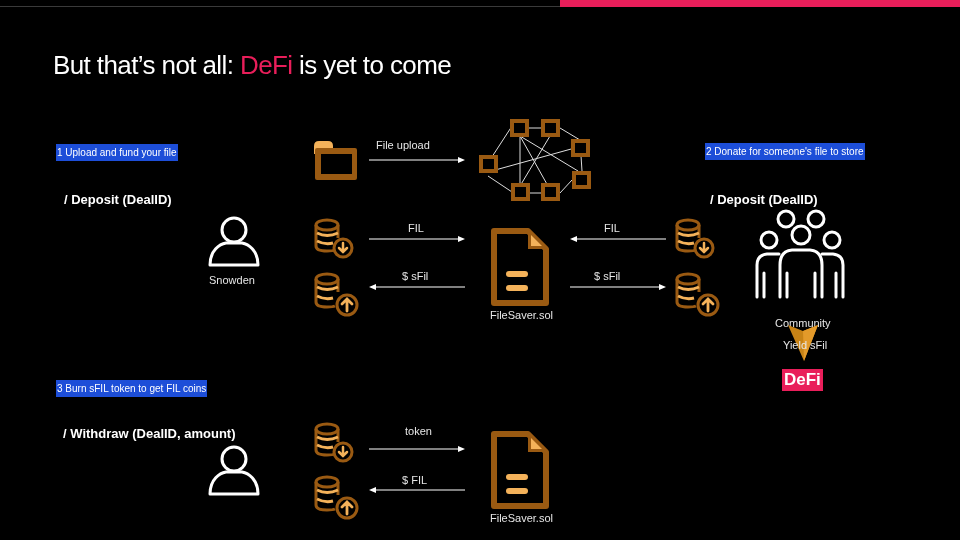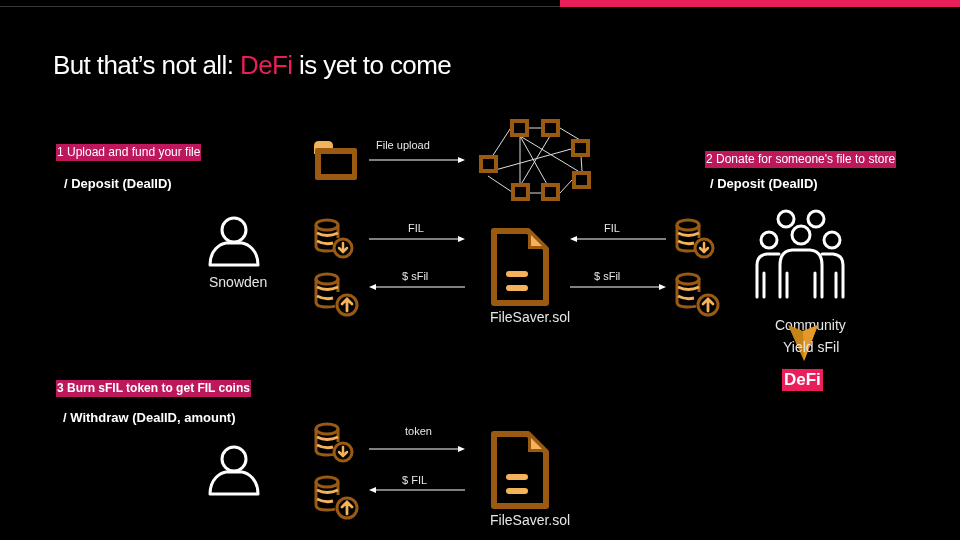--- a/index.html
+++ b/index.html
@@ -25,38 +25,39 @@
     .title {
       left: 53px; top: 50px;
       font-family: "Liberation Sans", sans-serif;
       font-weight: normal;
       font-size: 26px;
       letter-spacing: -0.6px;
       white-space: nowrap;
     }
     .title .accent { color: #e91e5a; }
     .step {
-      background: #be185d;
+      background: #1d4ed8;
       color: #ffffff;
-      font-size: 12px;
+      font-size: 10px;
       font-weight: 300;
       padding: 0 1px;
       line-height: 17px;
       white-space: nowrap;
       font-family: "Liberation Sans", sans-serif;
     }
     .fn {
       font-family: "Liberation Sans", sans-serif;
       font-weight: bold;
       font-size: 13px;
       white-space: nowrap;
+      margin-top: 16px;
     }
     .lbl {
       font-family: "Liberation Sans", sans-serif;
-      font-size: 14px;
+      font-size: 11px;
       color: #e6e6e6;
       white-space: nowrap;
     }
     .arrow-lbl {
       font-family: "Liberation Sans", sans-serif;
       font-size: 11px;
       color: #e6e6e6;
       white-space: nowrap;
       text-align: center;
     }
@@ -180,21 +181,21 @@
   <svg width="60" height="80" viewBox="0 0 60 80">
     <path d="M4 4 L38 4 L56 22 L56 76 L4 76 Z" fill="none" stroke="#9a5a12" stroke-width="6" stroke-linejoin="round"></path>
     <path d="M38 4 L38 22 L56 22 Z" fill="#9a5a12"></path>
     <path d="M41 8 L41 19 L52 19 Z" fill="#f4b25a"></path>
     <rect x="16" y="44" width="22" height="6" rx="3" fill="#f4b25a"></rect>
     <rect x="16" y="58" width="22" height="6" rx="3" fill="#f4b25a"></rect>
   </svg>
 </div>
 <div class="abs lbl" style="left:490px; top:309px;">FileSaver.sol</div>
 
-<div class="abs step" style="left:705px; top:143px;margin-top:8px;">2 Donate for someone's file to store</div>
+<div class="abs step" style="left:705px; top:143px;">2 Donate for someone's file to store</div>
 <div class="abs fn" style="left:710px; top:176px;">/ Deposit (DealID)</div>
 
 <div class="abs arrow-lbl" style="left:604px; top:222px;">FIL</div>
 <div class="abs" style="left:570px; top:235px;">
   <svg width="96" height="8" viewBox="0 0 96 8">
     <line x1="6" y1="4" x2="96" y2="4" stroke="#ffffff" stroke-width="1.2"></line>
     <polygon points="7,1 0,4 7,7" fill="#ffffff"></polygon>
   </svg>
 </div>
 <div class="abs arrow-lbl" style="left:594px; top:270px;">$ sFil</div>
@@ -254,21 +255,21 @@
 
 <div class="abs" style="left:788px; top:325px;">
   <svg width="30" height="36" viewBox="0 0 30 36">
     <polygon points="0,0 15,6 30,0 16,36" fill="#c88316"></polygon>
     <polygon points="15,6 30,0 16,36" fill="#e39a2a"></polygon>
   </svg>
 </div>
 <div class="abs lbl" style="left:783px; top:339px;">Yield sFil</div>
 <div class="abs defi-badge" style="left:782px; top:369px;">DeFi</div>
 
-<div class="abs step" style="left:56px; top:380px;font-weight:bold;">3 Burn sFIL token to get FIL coins</div>
+<div class="abs step" style="left:56px; top:380px;">3 Burn sFIL token to get FIL coins</div>
 <div class="abs fn" style="left:63px; top:410px;">/ Withdraw (DealID, amount)</div>
 
 <div class="abs" style="left:206px; top:443px;">
   <svg width="56" height="54" viewBox="0 0 56 54">
     <circle cx="28" cy="16" r="12" fill="none" stroke="#ffffff" stroke-width="3"></circle>
     <path d="M4 51 C4 36 14 30 20 29 L36 29 C42 30 52 36 52 51 Z" fill="none" stroke="#ffffff" stroke-width="3" stroke-linejoin="round"></path>
   </svg>
 </div>
 
 <div class="abs" style="left:313px; top:422px;">

